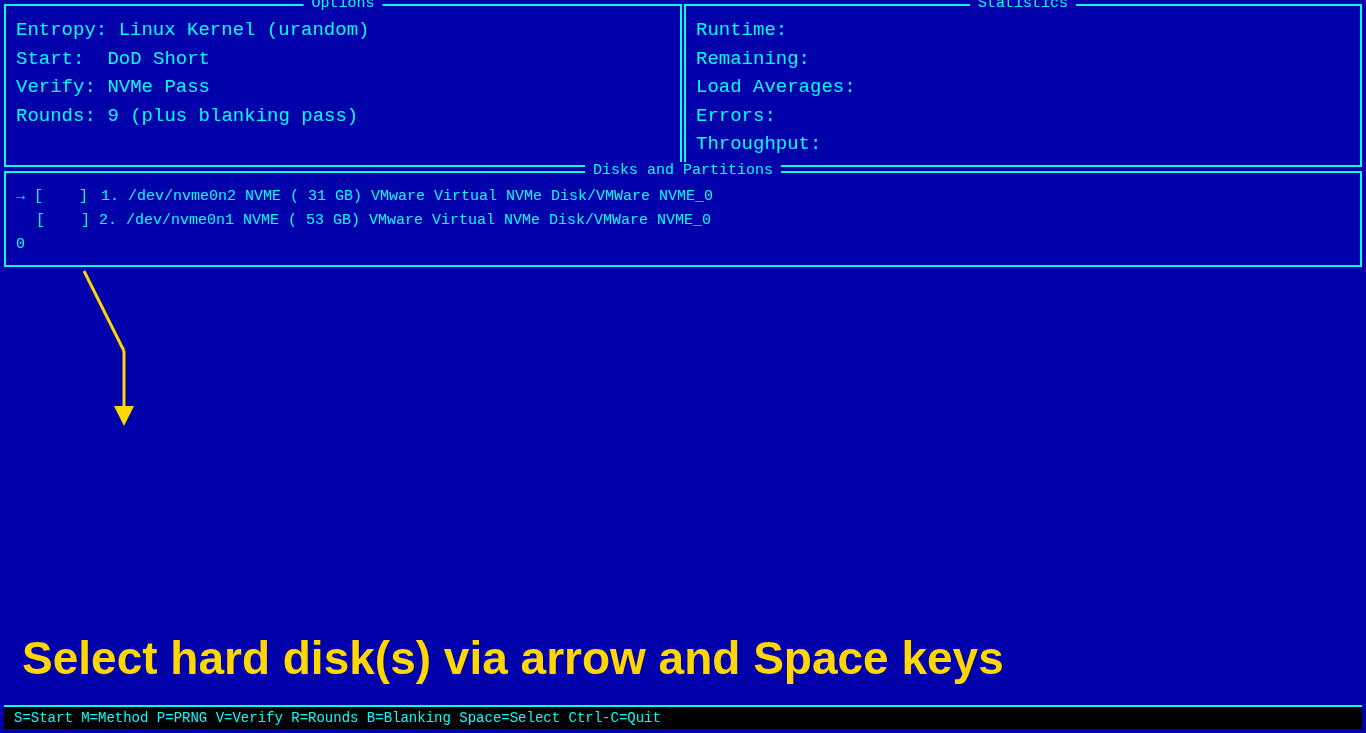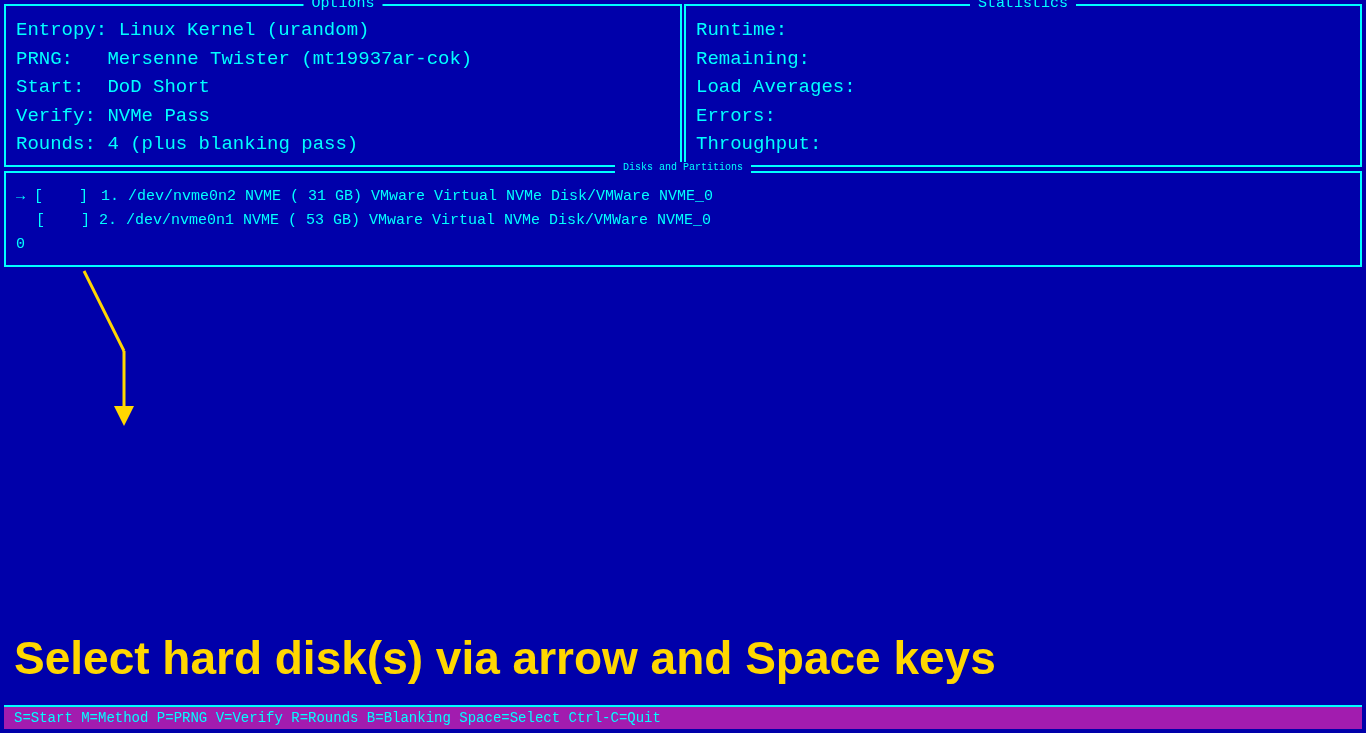--- a/index.html
+++ b/index.html
@@ -85,21 +85,21 @@
     }
 
     .disks-title {
       position: absolute;
       top: -11px;
       left: 50%;
       transform: translateX(-50%);
       background-color: #0000AA;
       padding: 0 8px;
       color: #00FFFF;
-      font-size: 10px;
+      font-size: 15px;
       white-space: nowrap;
     }
 
     .disk-entry {
       font-size: 15px;
       line-height: 1.6;
       color: #00FFFF;
       white-space: nowrap;
       display: flex;
       align-items: center;
@@ -113,29 +113,29 @@
 
     .instruction-area {
       flex: 1;
       position: relative;
       padding: 4px 10px;
     }
 
     .instruction-text {
       position: absolute;
       bottom: 20px;
-      left: 10px;
+      left: 18px;
       font-size: 46px;
       font-weight: bold;
       color: #FFD700;
       font-family: Arial, sans-serif;
     }
 
     .status-bar {
-      background-color: #a21caf;
+      background-color: #000000;
       border-top: 2px solid #00FFFF;
       color: #00FFFF;
       font-size: 14px;
       padding: 3px 10px;
       white-space: nowrap;
       flex-shrink: 0;
     }
   </style>
 </head>
 <body>
@@ -145,34 +145,30 @@
   <div class="top-panels">
 
     <div class="panel options-panel">
       <div class="panel-title">Options</div>
       <div class="panel-content">
         <div class="panel-row">
           <span class="label">Entropy:</span>
           <span>Linux Kernel (urandom)</span>
         </div>
         <div class="panel-row">
-          <span class="label">PRNG:</span>
-          <span>Mersenne Twister (mt19937ar-cok)</span>
-        </div>
-        <div class="panel-row">
           <span class="label">Start:</span>
           <span>DoD Short</span>
         </div>
         <div class="panel-row">
           <span class="label">Verify:</span>
           <span>NVMe Pass</span>
         </div>
         <div class="panel-row">
           <span class="label">Rounds:</span>
-          <span>4 (plus blanking pass)</span>
+          <span>9 (plus blanking pass)</span>
         </div>
       </div>
     </div>
 
     <div class="panel statistics-panel">
       <div class="panel-title">Statistics</div>
       <div class="panel-content">
         <div class="panel-row">
           <span>Runtime:</span>
         </div>

